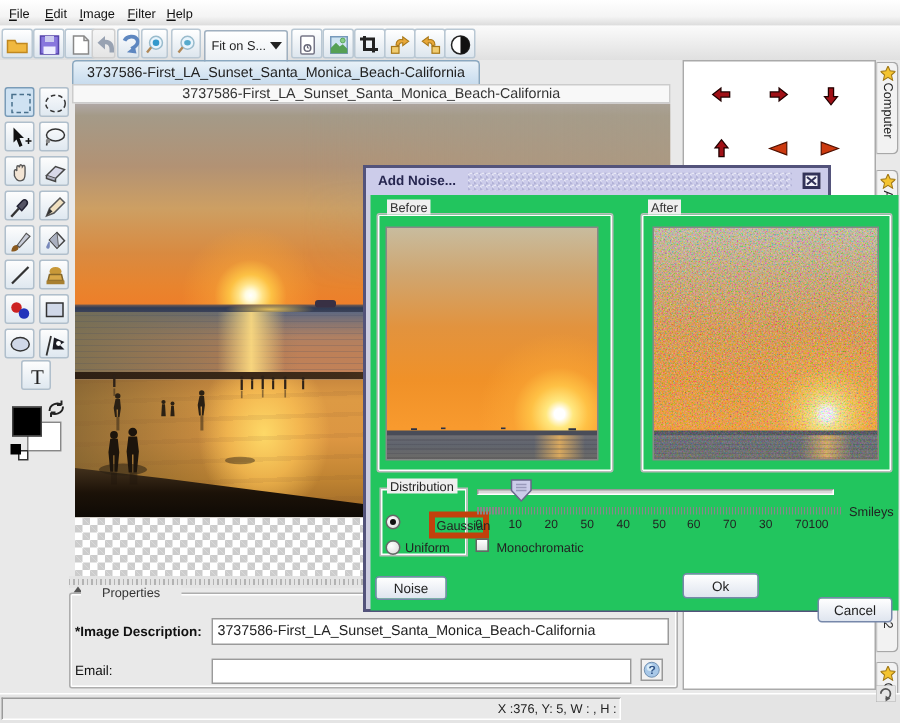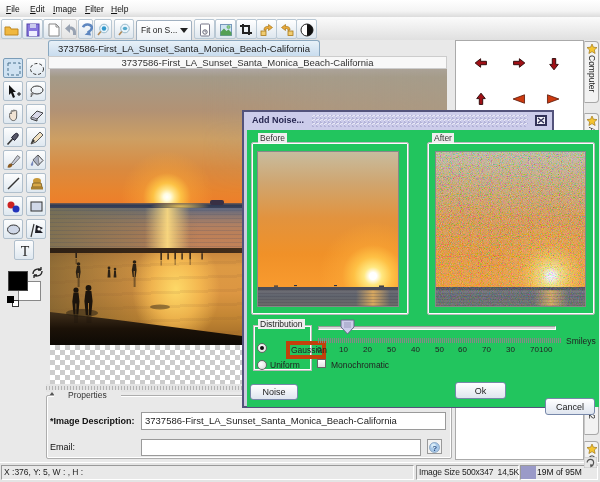--- a/index.html
+++ b/index.html
@@ -34,21 +34,21 @@
 
 .groupbox { position:absolute; border:1px solid #adadad; border-radius:2px; box-shadow:inset 0 0 0 1px #ffffff; }
 .grouptitle { position:absolute; background:#e9e9e9; padding:0 14px; font-size:8.5px; color:#333; }
 .tfield { position:absolute; background:#ffffff; border:1px solid #9a9a9a; font-size:9.5px; color:#222; padding:2px 3px; white-space:nowrap; overflow:hidden; }
 
 #rightpanel { left:455px; top:40px; width:129px; height:420px; background:#ffffff; border:1px solid #aaaaaa; }
 .vtab { position:absolute; left:584px; width:15px; background:#f2f2f2; border:1px solid #a8a8a8; border-left:1px solid #c8c8c8; border-radius:0 4px 4px 0; }
 .vtab .vtxt { position:absolute; left:2px; top:13px; writing-mode:vertical-rl; font-size:8.5px; color:#222; }
 
 #statusbar { left:0; top:462px; width:600px; height:20px; background:#e4e4e4; border-top:1px solid #ffffff; z-index:20; }
-.scell { position:absolute; top:2px; height:15px; border:1px solid #9a9a9a; border-bottom-color:#ffffff; border-right-color:#ffffff; background:#e9e9e9; font-size:8.5px; color:#222; line-height:13px; padding:0 2px; white-space:nowrap; }
+.scell { position:absolute; top:2px; height:15px; border:1px solid #9a9a9a; border-bottom-color:#ffffff; border-right-color:#ffffff; background:#e9e9e9; font-size:8.5px; color:#222; line-height:13px; padding:0 2px; white-space:nowrap;text-align:right; }
 
 #dialog { left:216px; top:110px; width:312px; height:298px; border:2px solid #53537b; background:#cdcde1; z-index:50;margin-left:26px; }
 #dlgtitle { position:absolute; left:0; top:0; right:0; height:18px; background:#ccccea; }
 #dlgtitle .t { position:absolute; left:8px; top:3px; font-size:9px; font-weight:bold; color:#262650; }
 #dlgbumps { position:absolute; left:68px; right:24px; top:3px; bottom:3px;
   background-image:linear-gradient(45deg,#9e9ec8 25%,transparent 25%,transparent 75%,#9e9ec8 75%),linear-gradient(45deg,#ffffff 25%,transparent 25%,transparent 75%,#ffffff 75%);
   background-size:4px 4px; background-position:0 0,1px 1px; opacity:.55; }
 #dlgclose { position:absolute; right:5px; top:3px; width:12px; height:11px; border:2px solid #333358; background:#f4f4fa; }
 #dlgcontent { position:absolute; left:3px; top:18px; width:352px; height:277px; background:#22c55e; }
 .dgroup { position:absolute; border:1px solid #bbbbbb; border-radius:2px; box-shadow:inset 0 0 0 1px #fdfdfd; }
@@ -452,25 +452,20 @@
   </div>
 
 <svg class="abs" style="left:584px;top:457px;z-index:30" width="13" height="11">
     <rect x="0" y="0" width="13" height="11" fill="#e6e6e6" stroke="#aaa" stroke-width="0.6"></rect>
     <path d="M3.2 5.5 A3.2 3.2 0 1 1 6.4 8.7" fill="none" stroke="#555" stroke-width="1.2"></path>
     <path d="M6.4 6.8 L6.4 10.6 L9.6 8.7 Z" fill="#555"></path>
   </svg>
 
 <div class="abs" id="statusbar">
   <div class="scell" style="left:1px;width:413px">X :376, Y: 5, W : , H :</div>
-  <div class="scell" style="left:416px;width:103px;letter-spacing:-0.18px">Image Size 500x347&nbsp;&nbsp;14,5K</div>
-  <div class="scell" style="left:520px;width:78px;padding:0">
-    <div style="position:absolute;left:0;top:0;width:15px;height:13px;background:#9a9ac8"></div>
-    <div style="position:absolute;left:16px;top:0;font-size:8.5px;line-height:13px;color:#111">19M of 95M</div>
-  </div>
 </div>
 
 <div class="abs" id="dialog">
   <div id="dlgtitle">
     <div id="dlgbumps"></div>
     <div class="t">Add Noise...</div>
     <div id="dlgclose">
         <svg width="8" height="7" style="position:absolute;left:0;top:0">
           <path d="M1 1 L7 6 M7 1 L1 6" stroke="#333358" stroke-width="1.4"></path>
         </svg>

